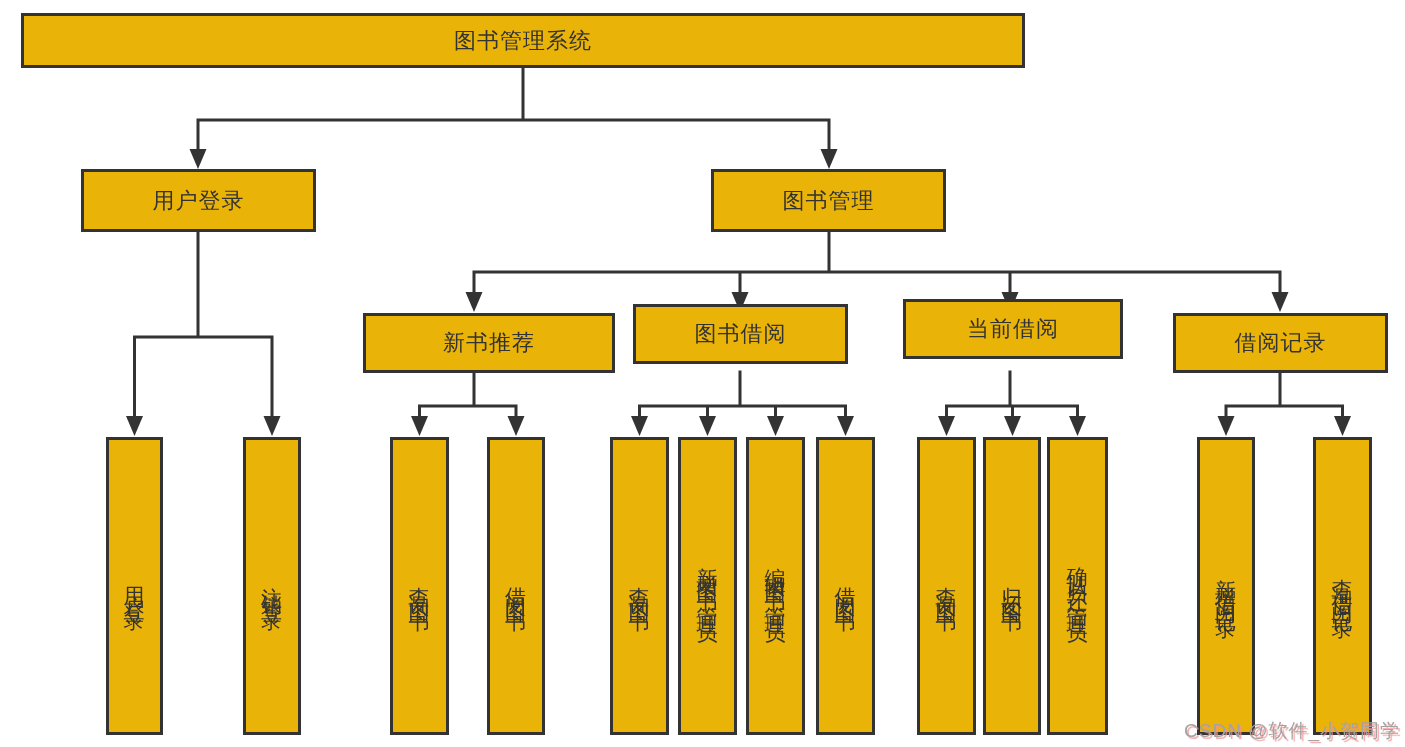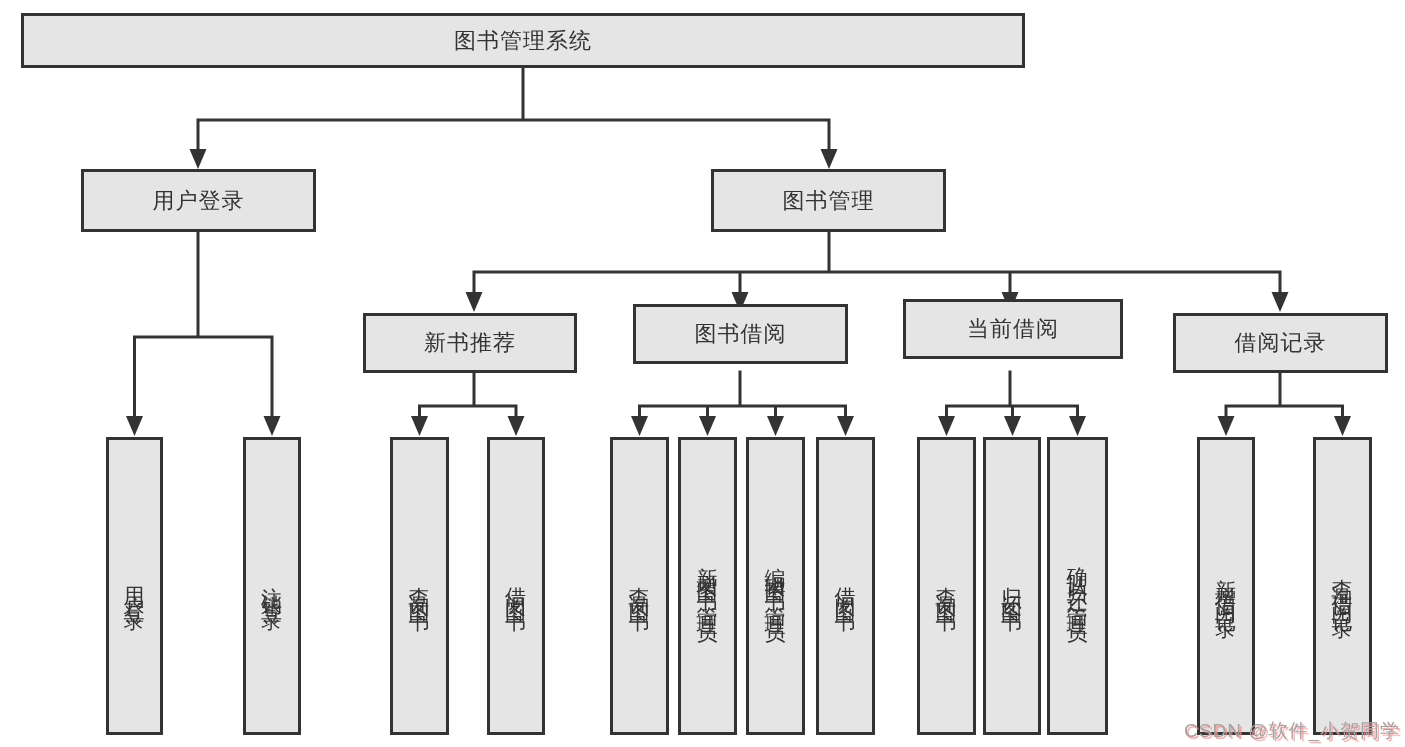--- a/index.html
+++ b/index.html
@@ -18,21 +18,21 @@
   svg.connectors {
     position: absolute;
     left: 0; top: 0;
     width: 1405px;
     height: 747px;
   }
   .node {
     position: absolute;
     box-sizing: border-box;
     border: 3px solid #333333;
-    background: #e5e5e5;
+    background: #eab308;
     display: flex;
     align-items: center;
     justify-content: center;
     color: #333333;
   }
   .node.h .label {
     font-size: 22px;
     letter-spacing: 1px;
     line-height: 1;
     white-space: nowrap;
@@ -97,21 +97,21 @@
     <span class="label">图书管理系统</span>
   </div>
 
   <div class="node h" style="left:81px; top:169px; width:235px; height:63px;">
     <span class="label">用户登录</span>
   </div>
   <div class="node h" style="left:711px; top:169px; width:235px; height:63px;">
     <span class="label">图书管理</span>
   </div>
 
-  <div class="node h" style="left:363px; top:313px; width:214px; height:60px;">
+  <div class="node h" style="left:363px; top:313px; width:252px; height:60px;">
     <span class="label">新书推荐</span>
   </div>
   <div class="node h" style="left:633px; top:304px; width:215px; height:60px;">
     <span class="label">图书借阅</span>
   </div>
   <div class="node h" style="left:903px; top:299px; width:220px; height:60px;">
     <span class="label">当前借阅</span>
   </div>
   <div class="node h" style="left:1173px; top:313px; width:215px; height:60px;">
     <span class="label">借阅记录</span>

